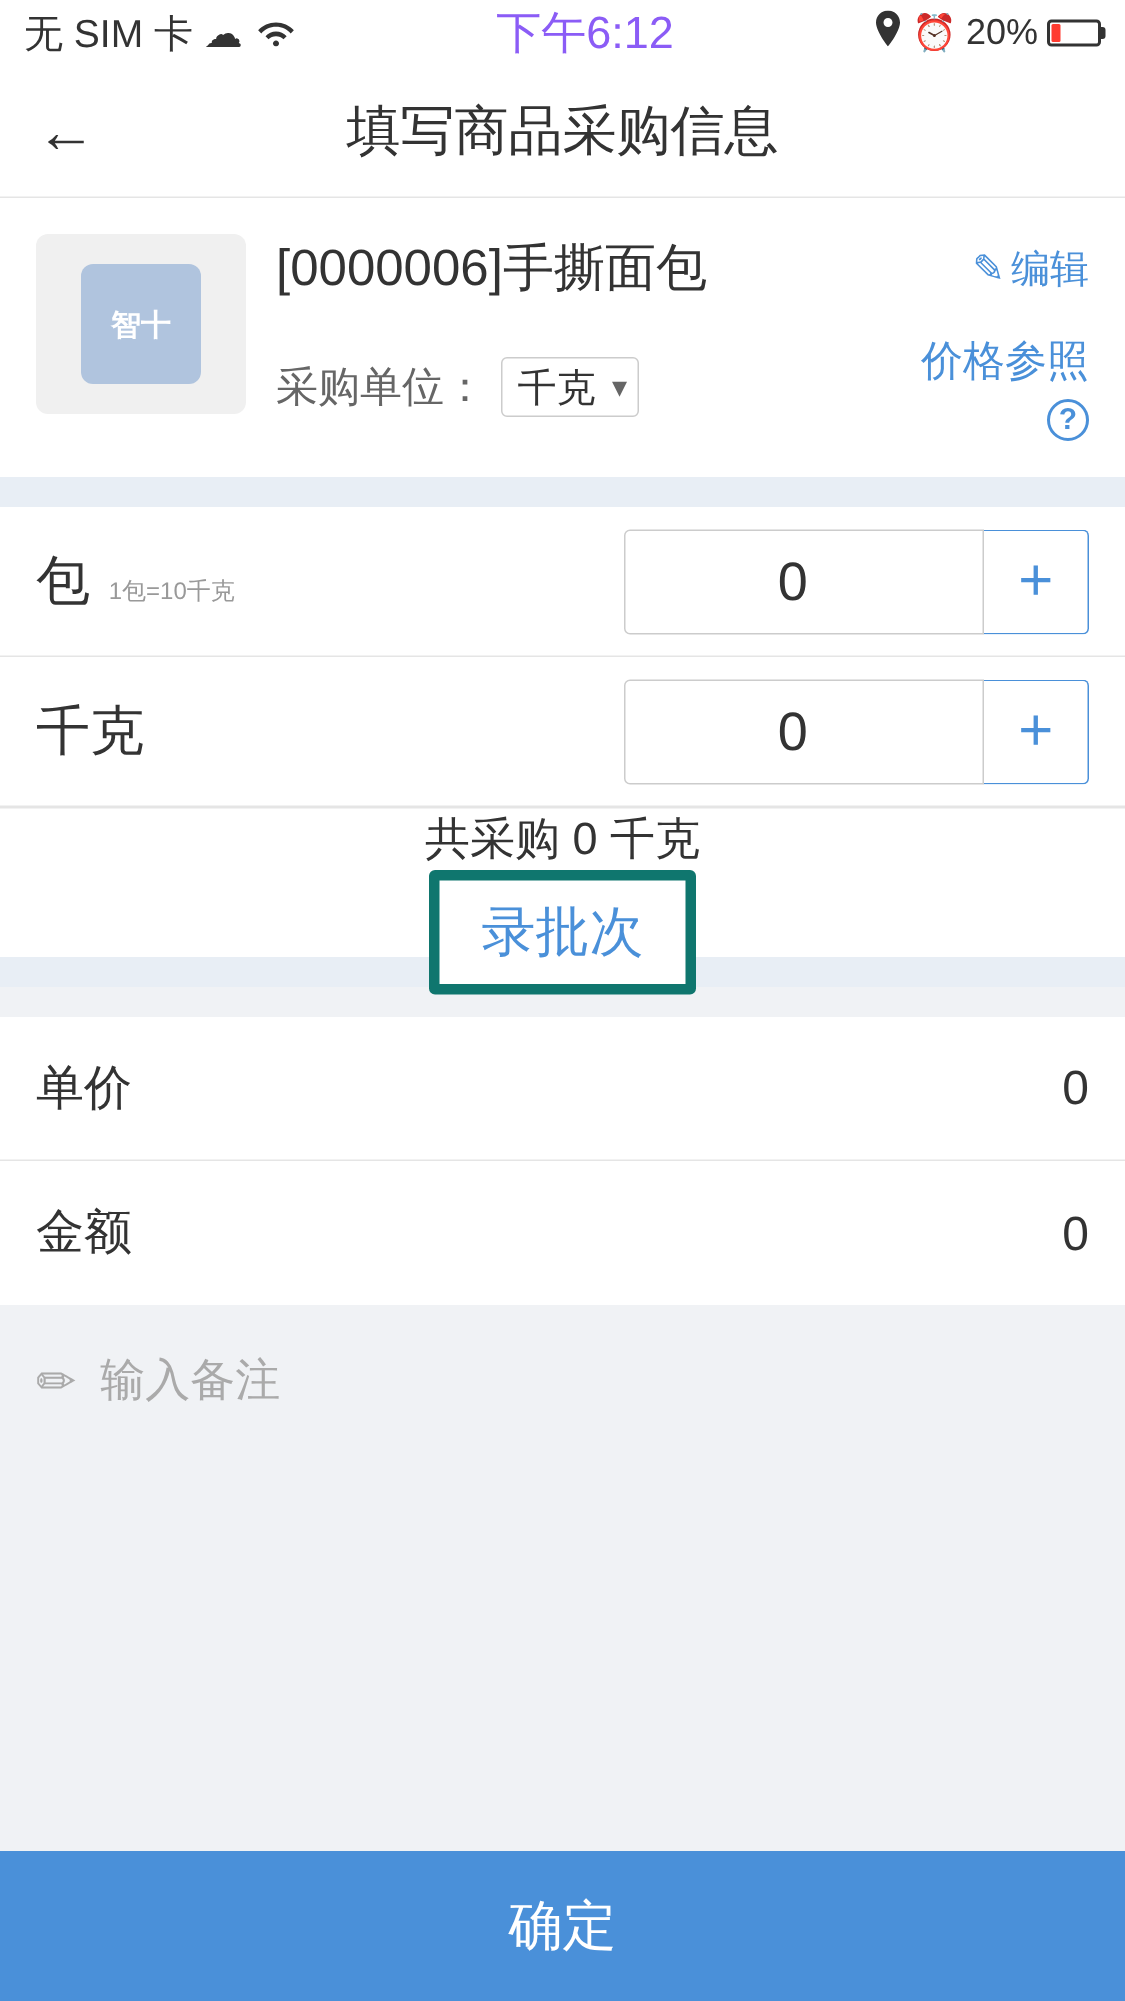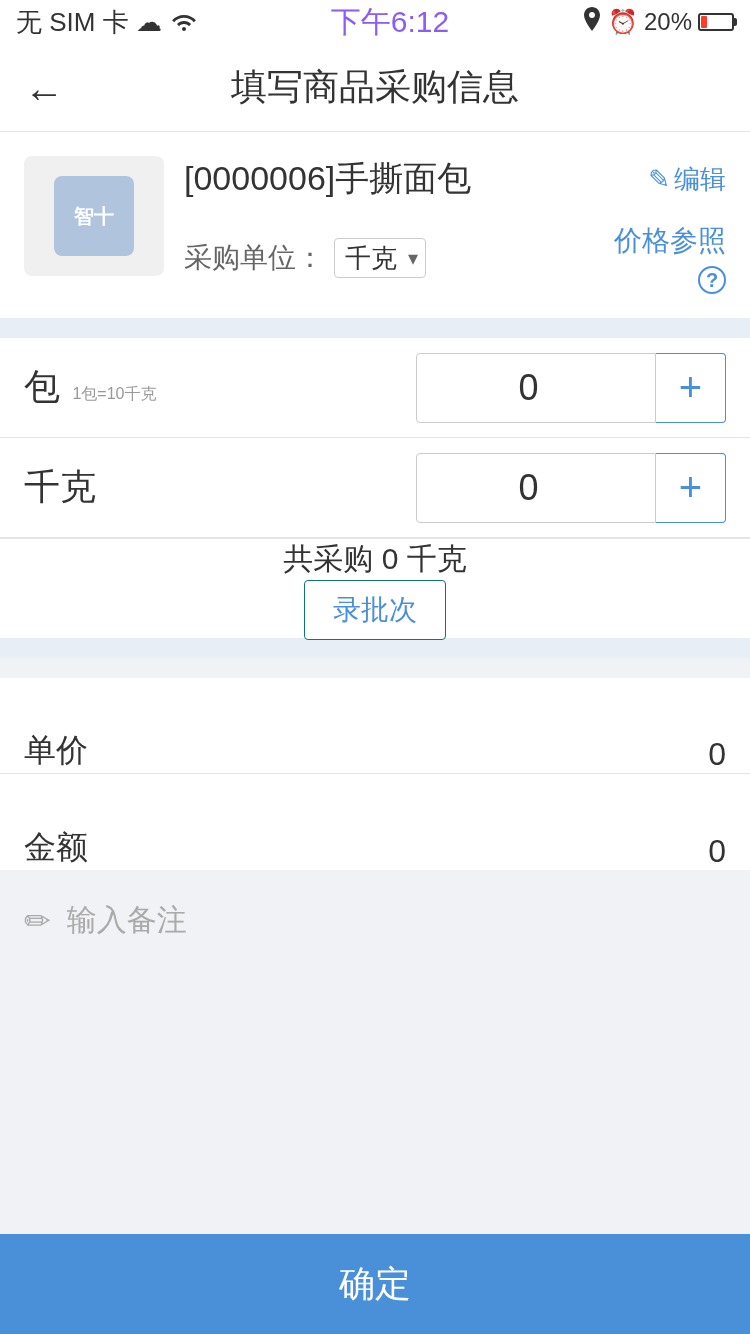--- a/index.html
+++ b/index.html
@@ -281,37 +281,37 @@
       height: 100px;
       background: #fff;
       border-top: 1px solid #e5e5e5;
       flex-direction: column;
     }
     .total-label {
       font-size: 30px;
       color: #333;
     }
     .batch-btn {
-      border: 1px solid #0f766e;
+      border: 7px solid #0f766e;
       border-radius: 4px;
       padding: 10px 28px;
-      font-size: 28px;
+      font-size: 36px;
       color: #4a90d9;
       background: #fff;
       cursor: pointer;
     }
 
     
     .price-section {
       background: #fff;
       margin-top: 20px;
     }
     .price-row {
       display: flex;
-      align-items: flex-end;
+      align-items: center;
       justify-content: space-between;
       padding: 0 24px;
       height: 96px;
       border-bottom: 1px solid #e5e5e5;
     }
     .price-label {
       font-size: 32px;
       color: #333;
     }
     .price-value {

